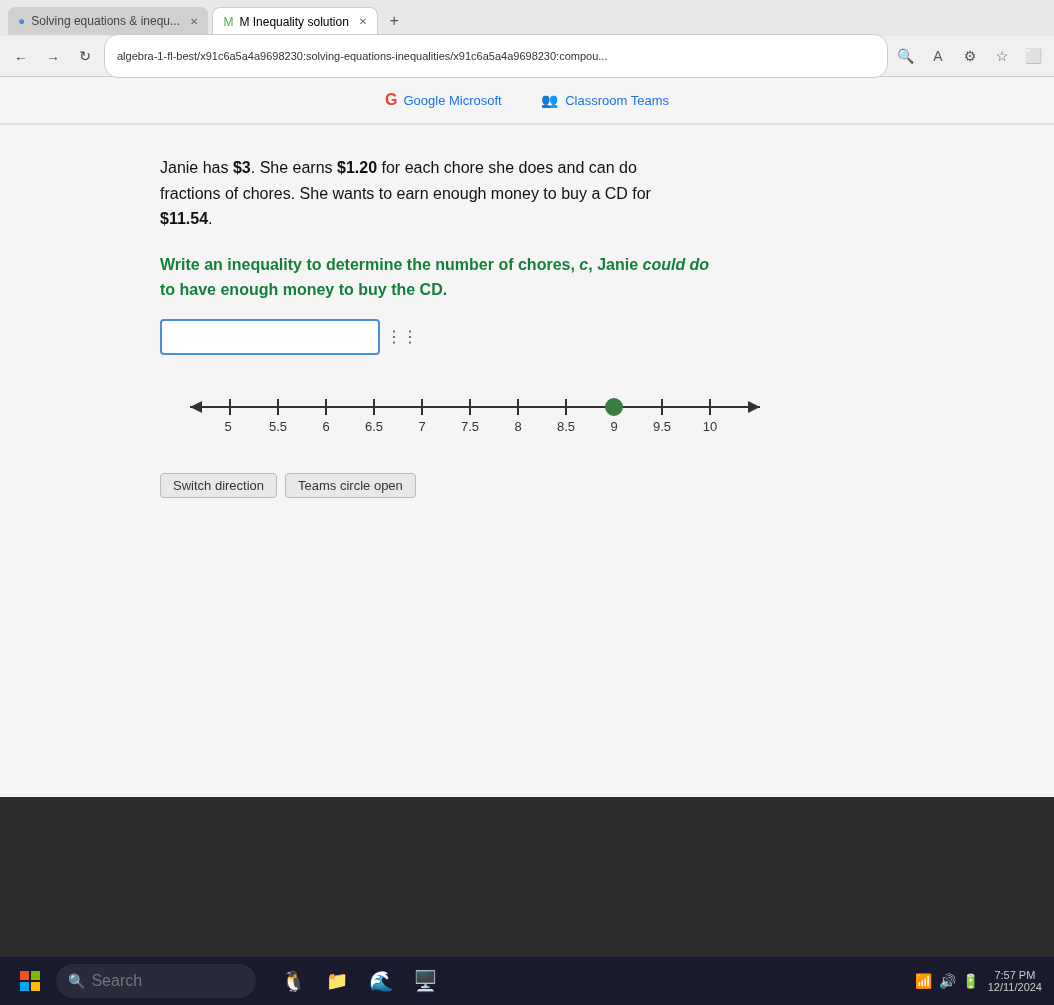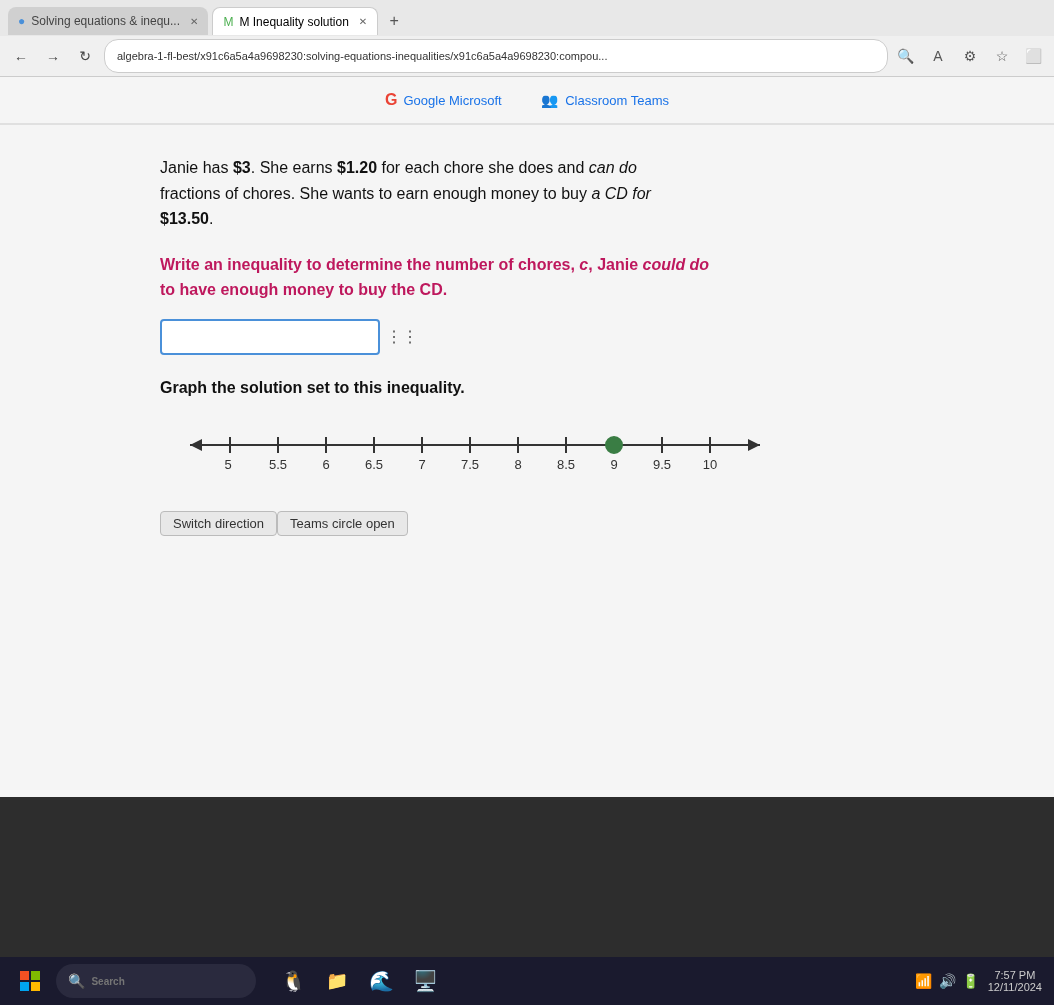--- a/index.html
+++ b/index.html
@@ -56,21 +56,21 @@
       background: #f0f0f0;
       height: 40px;
     }
     .nav-btn {
       width: 26px; height: 26px;
       display: flex; align-items: center; justify-content: center;
       font-size: 14px; color: #444; cursor: pointer; border-radius: 50%;
     }
     .address-input {
       flex: 1;
-      height: 34px;
+      height: 44px;
       border: 1px solid #ccc;
       border-radius: 14px;
       padding: 0 12px;
       font-size: 11px;
       color: #333;
       background: #fff;
       outline: none;
     }
     .browser-icons {
       display: flex; align-items: center; gap: 8px;
@@ -111,27 +111,27 @@
       background: #f5f5f5;
     }
 
     .problem-text {
       font-size: 16px;
       line-height: 1.6;
       color: #111;
       margin-bottom: 20px;
     }
     .problem-text .bold { font-weight: bold; }
-    .problem-text .italic { font-style: italic; }
+    .problem-text .italic { }
 
     .question-text {
       font-size: 16px;
       font-weight: bold;
       line-height: 1.6;
-      color: #be185d;
+      color: #15803d;
       margin-bottom: 16px;
     }
     .question-text .italic { font-style: italic; }
 
     
     .answer-input-container {
       display: flex;
       align-items: center;
       gap: 8px;
       margin-bottom: 24px;
@@ -162,21 +162,21 @@
 
     
     .number-line-container {
       margin-bottom: 16px;
       padding-left: 10px;
     }
 
     
     .graph-buttons {
       display: flex;
-      gap: 0;
+      gap: 8px;
       margin-top: 20px;
     }
     .graph-btn {
       padding: 4px 12px;
       font-size: 13px;
       color: #333;
       background: #e8e8e8;
       border: 1px solid #bbb;
       border-radius: 4px;
       cursor: pointer;
@@ -207,23 +207,22 @@
       padding: 4px 12px;
       gap: 6px;
       height: 34px;
       min-width: 200px;
     }
     .taskbar-search-input {
       background: transparent;
       border: none;
       outline: none;
       color: #eab308;
-      font-size: 10px;
+      font-size: 16px;
       width: 140px;
-      font-weight: bold;
     }
     .taskbar-apps {
       display: flex; align-items: center; gap: 4px;
       margin-left: 10px;
     }
     .taskbar-app {
       width: 40px; height: 40px;
       display: flex; align-items: center; justify-content: center;
       border-radius: 6px; cursor: pointer;
       font-size: 20px;
@@ -290,34 +289,33 @@
     </a>
   </div>
 
   <div style="height:1px;background:#e0e0e0;"></div>
 
   <div class="content-area">
 
     <div class="problem-text">
       Janie has <span class="bold">$3</span>. She earns <span class="bold">$1.20</span> for each chore she does and <span class="italic">can do</span><br>
       fractions of chores. She wants to earn enough money to buy <span class="italic">a CD for</span><br>
-      <span class="bold">$13.50</span>.
+      <span class="bold">$11.54</span>.
     </div>
 
     <div class="question-text">
       Write an inequality to determine the number of chores, <span class="italic">c</span>, Janie <span class="italic">could do</span><br>
       to have enough money to buy the CD.
     </div>
 
     <div class="answer-input-container">
       <input class="answer-input" type="text" placeholder="" style="">
       <div class="input-icon">⋮⋮</div>
     </div>
 
-    <div class="graph-label">Graph the solution set to this inequality.</div>
 
     <div class="number-line-container">
       <svg width="620" height="70">
 
         <line x1="20" y1="28" x2="590" y2="28" stroke="#333" stroke-width="2"></line>
 
         <polygon points="20,28 32,22 32,34" fill="#333"></polygon>
 
         <polygon points="590,28 578,22 578,34" fill="#333"></polygon>
 

